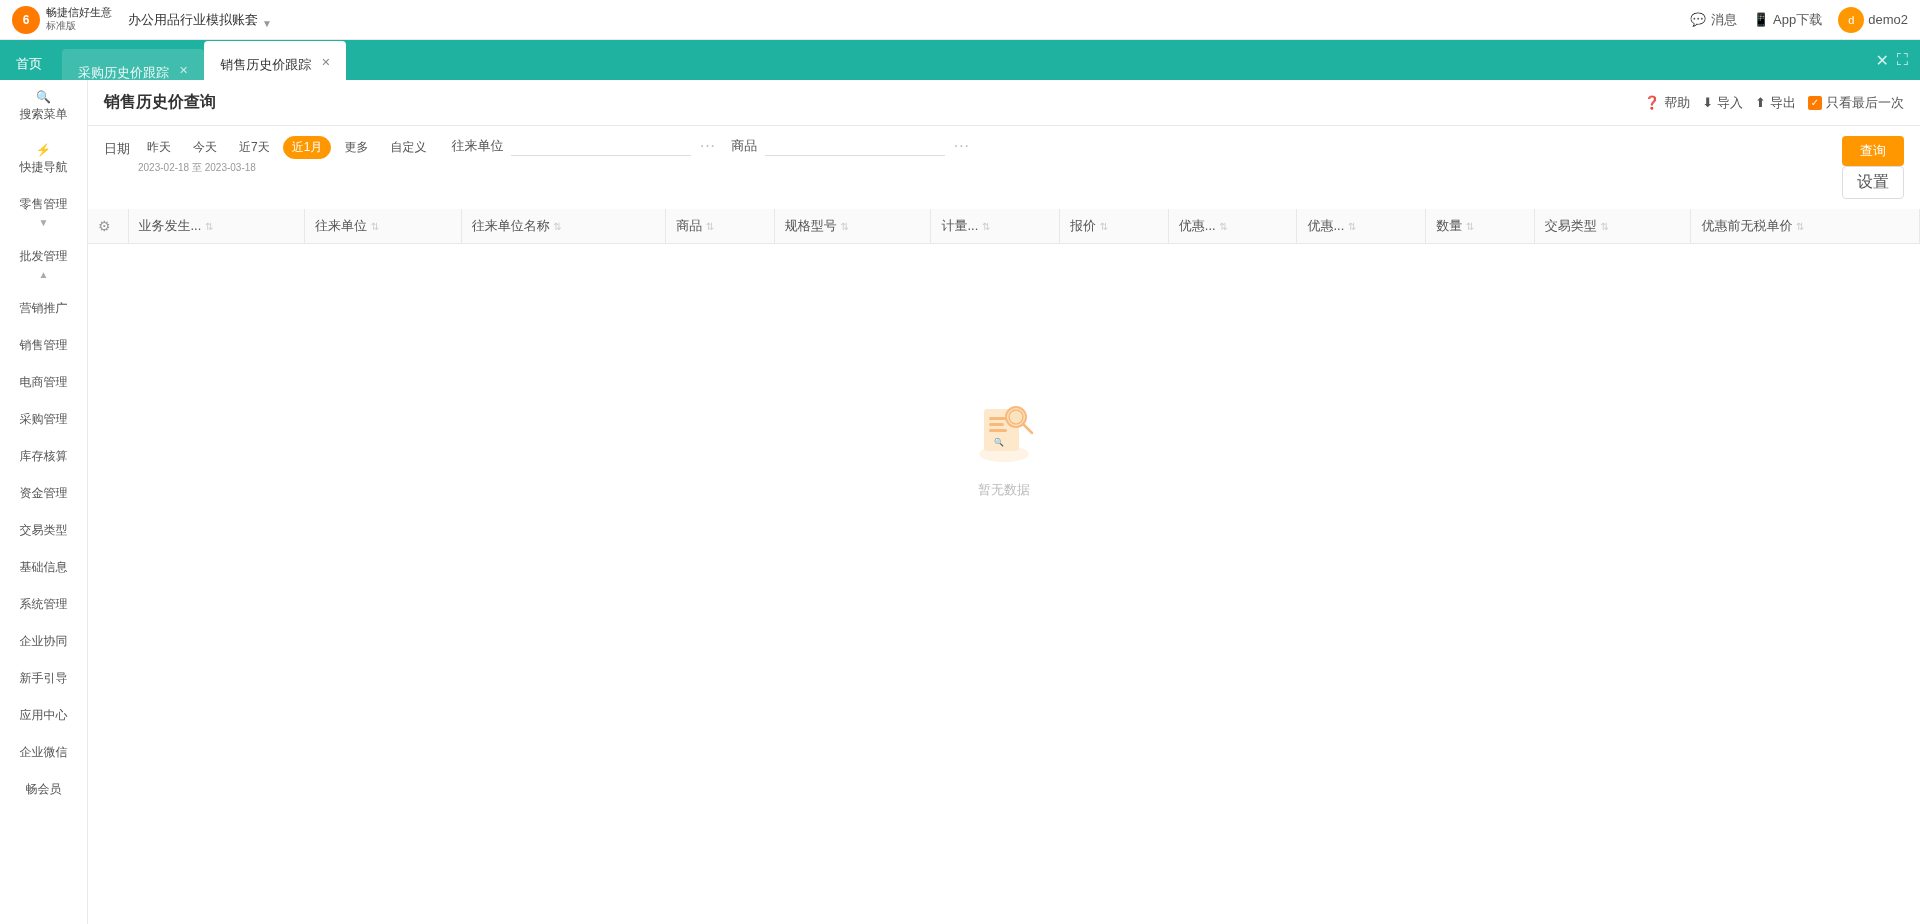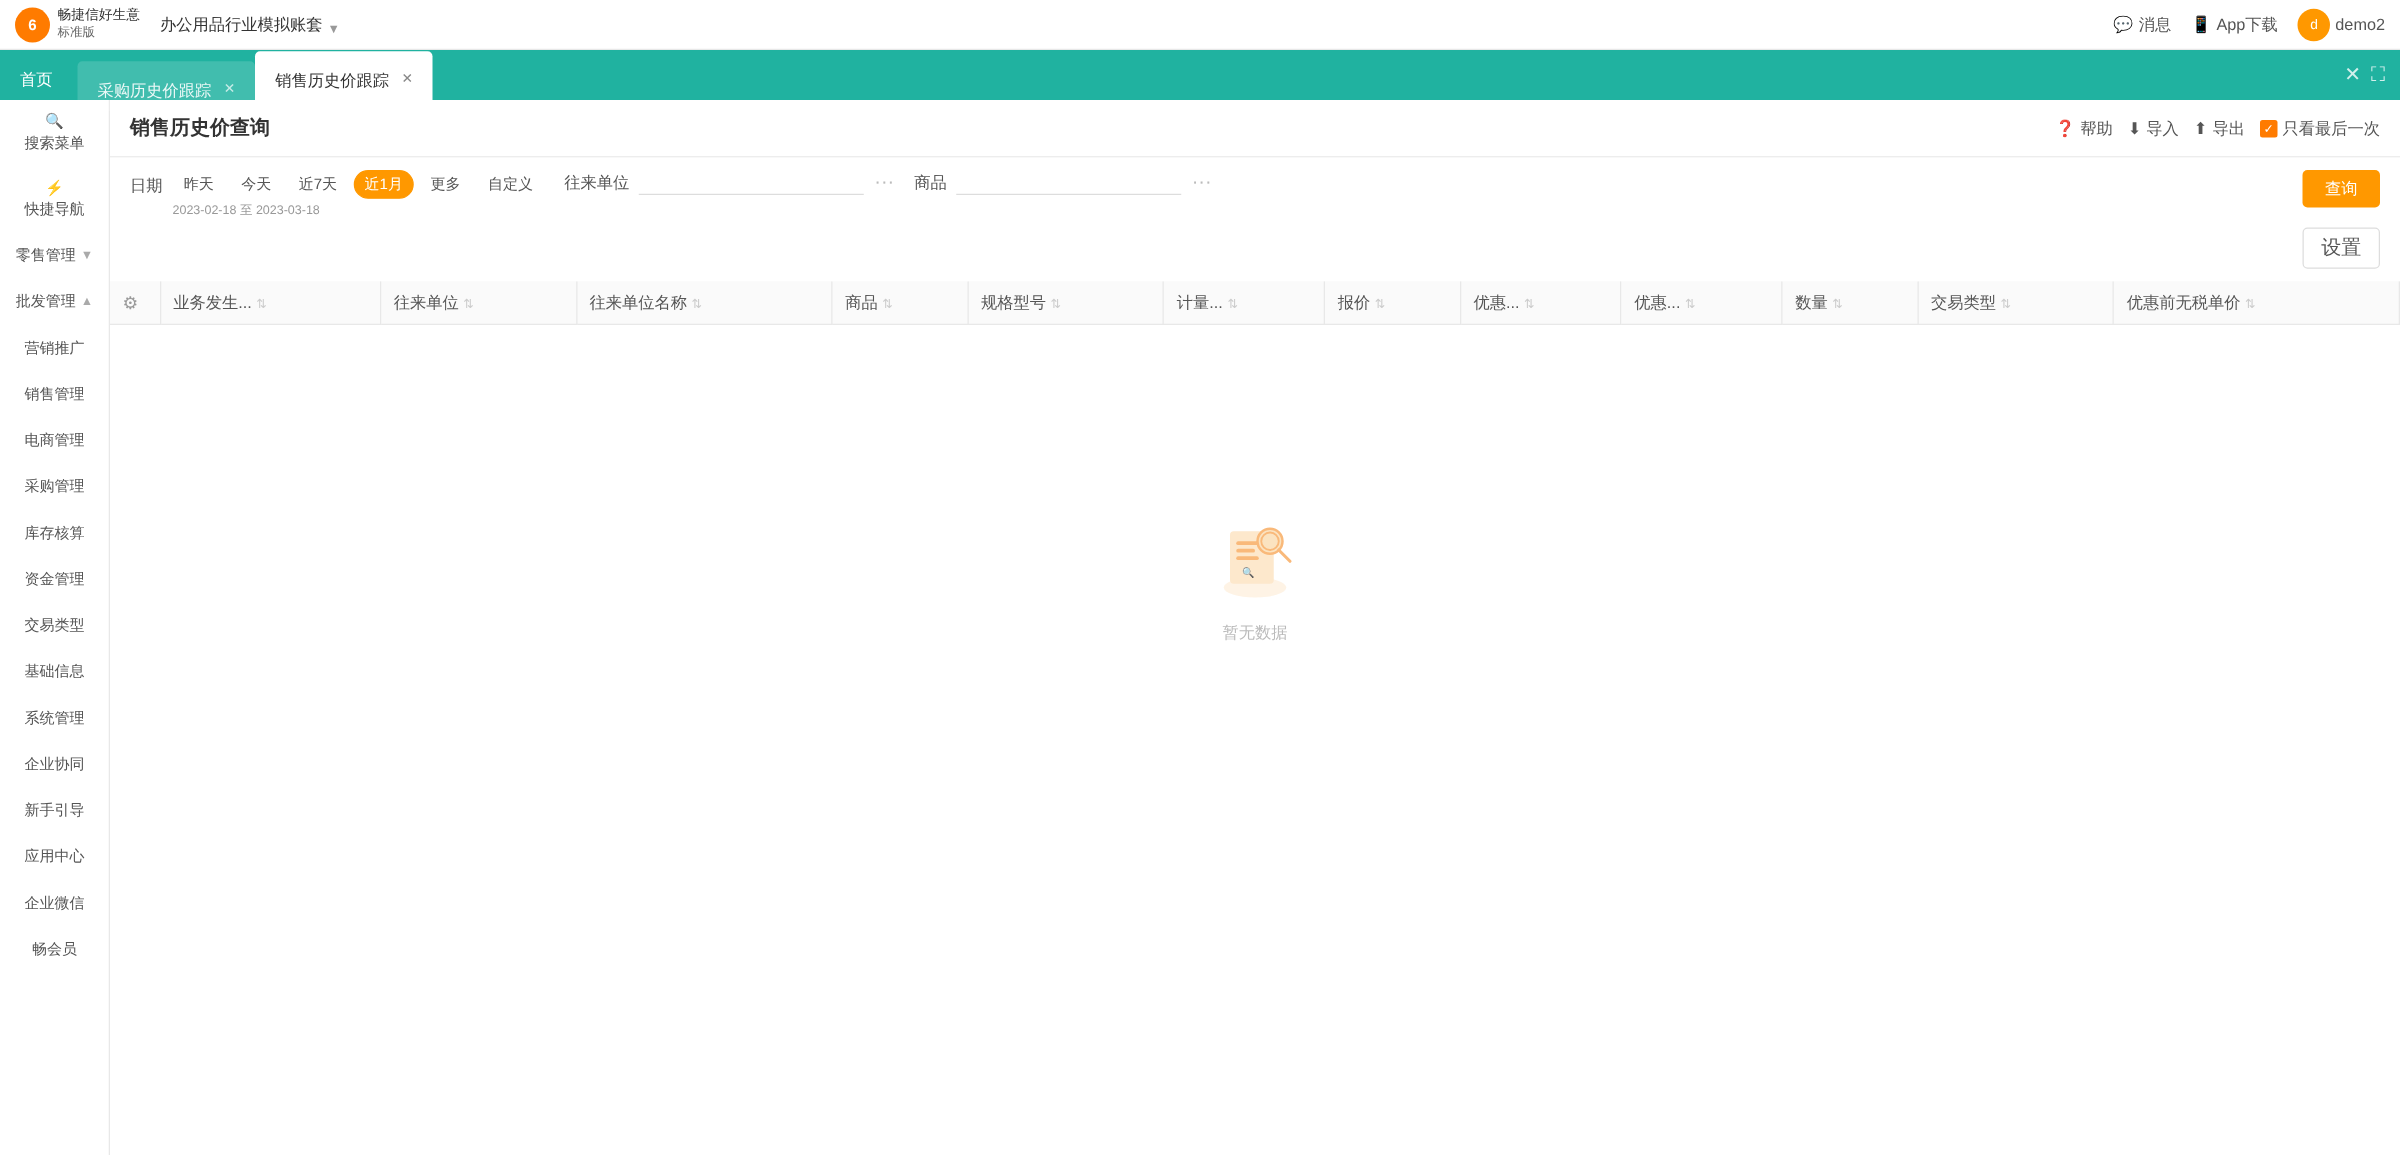--- a/index.html
+++ b/index.html
@@ -28,21 +28,21 @@
     .tab.inactive .close { color: rgba(255,255,255,0.7); }
     .tab-bar-right { margin-left: auto; display: flex; align-items: center; gap: 8px; padding-right: 12px; }
     .tab-bar-right .icon-btn { color: rgba(255,255,255,0.8); cursor: pointer; font-size: 16px; }
 
     
     .main-layout { display: flex; flex: 1; overflow: hidden; }
 
     
     .sidebar { width: 88px; background: #fff; border-right: 1px solid #e8e8e8; display: flex; flex-direction: column; overflow-y: auto; flex-shrink: 0; }
     .sidebar-item { padding: 10px 4px; text-align: center; font-size: 12px; color: #555; cursor: pointer; display: flex; flex-direction: column; align-items: center; gap: 2px; border-bottom: none; }
-    .sidebar-item.has-arrow { flex-direction: row; justify-content: center; align-items: center; gap: 4px; }
+    .sidebar-item.has-arrow { flex-direction: column; justify-content: center; align-items: center; gap: 4px; }
     .sidebar-item .arrow { font-size: 10px; color: #aaa; }
 
     
     .content-area { flex: 1; background: #f5f5f5; overflow: auto; display: flex; flex-direction: column; }
 
     
     .page-header { background: #fff; padding: 12px 16px 0; border-bottom: 1px solid #e8e8e8; flex-shrink: 0; }
     .page-title-row { display: flex; align-items: center; justify-content: space-between; margin-bottom: 12px; }
     .page-title { font-size: 16px; font-weight: 600; color: #333; }
     .header-actions { display: flex; align-items: center; gap: 12px; font-size: 13px; color: #555; }
@@ -57,21 +57,21 @@
     .date-options { display: flex; align-items: center; gap: 4px; flex-wrap: wrap; }
     .date-btn { padding: 2px 8px; border-radius: 12px; font-size: 12px; cursor: pointer; border: 1px solid transparent; color: #555; }
     .date-btn.active { background: #ff9800; color: #fff; border-color: #ff9800; border-radius: 12px; }
     .date-range-text { font-size: 10px; color: #999; margin-top: 2px; }
     .filter-input-group { display: flex; align-items: center; gap: 8px; }
     .filter-input-label { font-size: 13px; color: #555; white-space: nowrap; }
     .filter-input { border: none; border-bottom: 1px solid #ddd; padding: 2px 4px; font-size: 13px; color: #333; width: 180px; outline: none; background: transparent; }
     .filter-dots { color: #bbb; font-size: 16px; cursor: pointer; }
     .query-btn { background: #ff9800; color: #fff; border: none; border-radius: 4px; padding: 6px 18px; font-size: 13px; cursor: pointer; white-space: nowrap; }
     .setting-btn { background: #fff; color: #555; border: 1px solid #ddd; border-radius: 4px; padding: 5px 14px; font-size: 16px; cursor: pointer; white-space: nowrap; }
-    .filter-right { margin-left: auto; display: flex; flex-direction: column; align-items: flex-end; gap: 16px; }
+    .filter-right { margin-left: auto; display: flex; flex-direction: column; align-items: flex-end; gap: 0; }
 
     
     .table-container { flex: 1; background: #fff; margin: 0; overflow: auto; }
     .data-table { width: 100%; border-collapse: collapse; font-size: 13px; }
     .data-table th { background: #fafafa; border-bottom: 1px solid #e8e8e8; border-right: 1px solid #e8e8e8; padding: 8px 10px; color: #555; font-weight: 500; text-align: left; white-space: nowrap; cursor: pointer; }
     .data-table th .sort-arrows { color: #ccc; font-size: 10px; }
     .settings-col { width: 40px; text-align: center; }
     .settings-icon { color: #999; font-size: 14px; cursor: pointer; }
 
     

